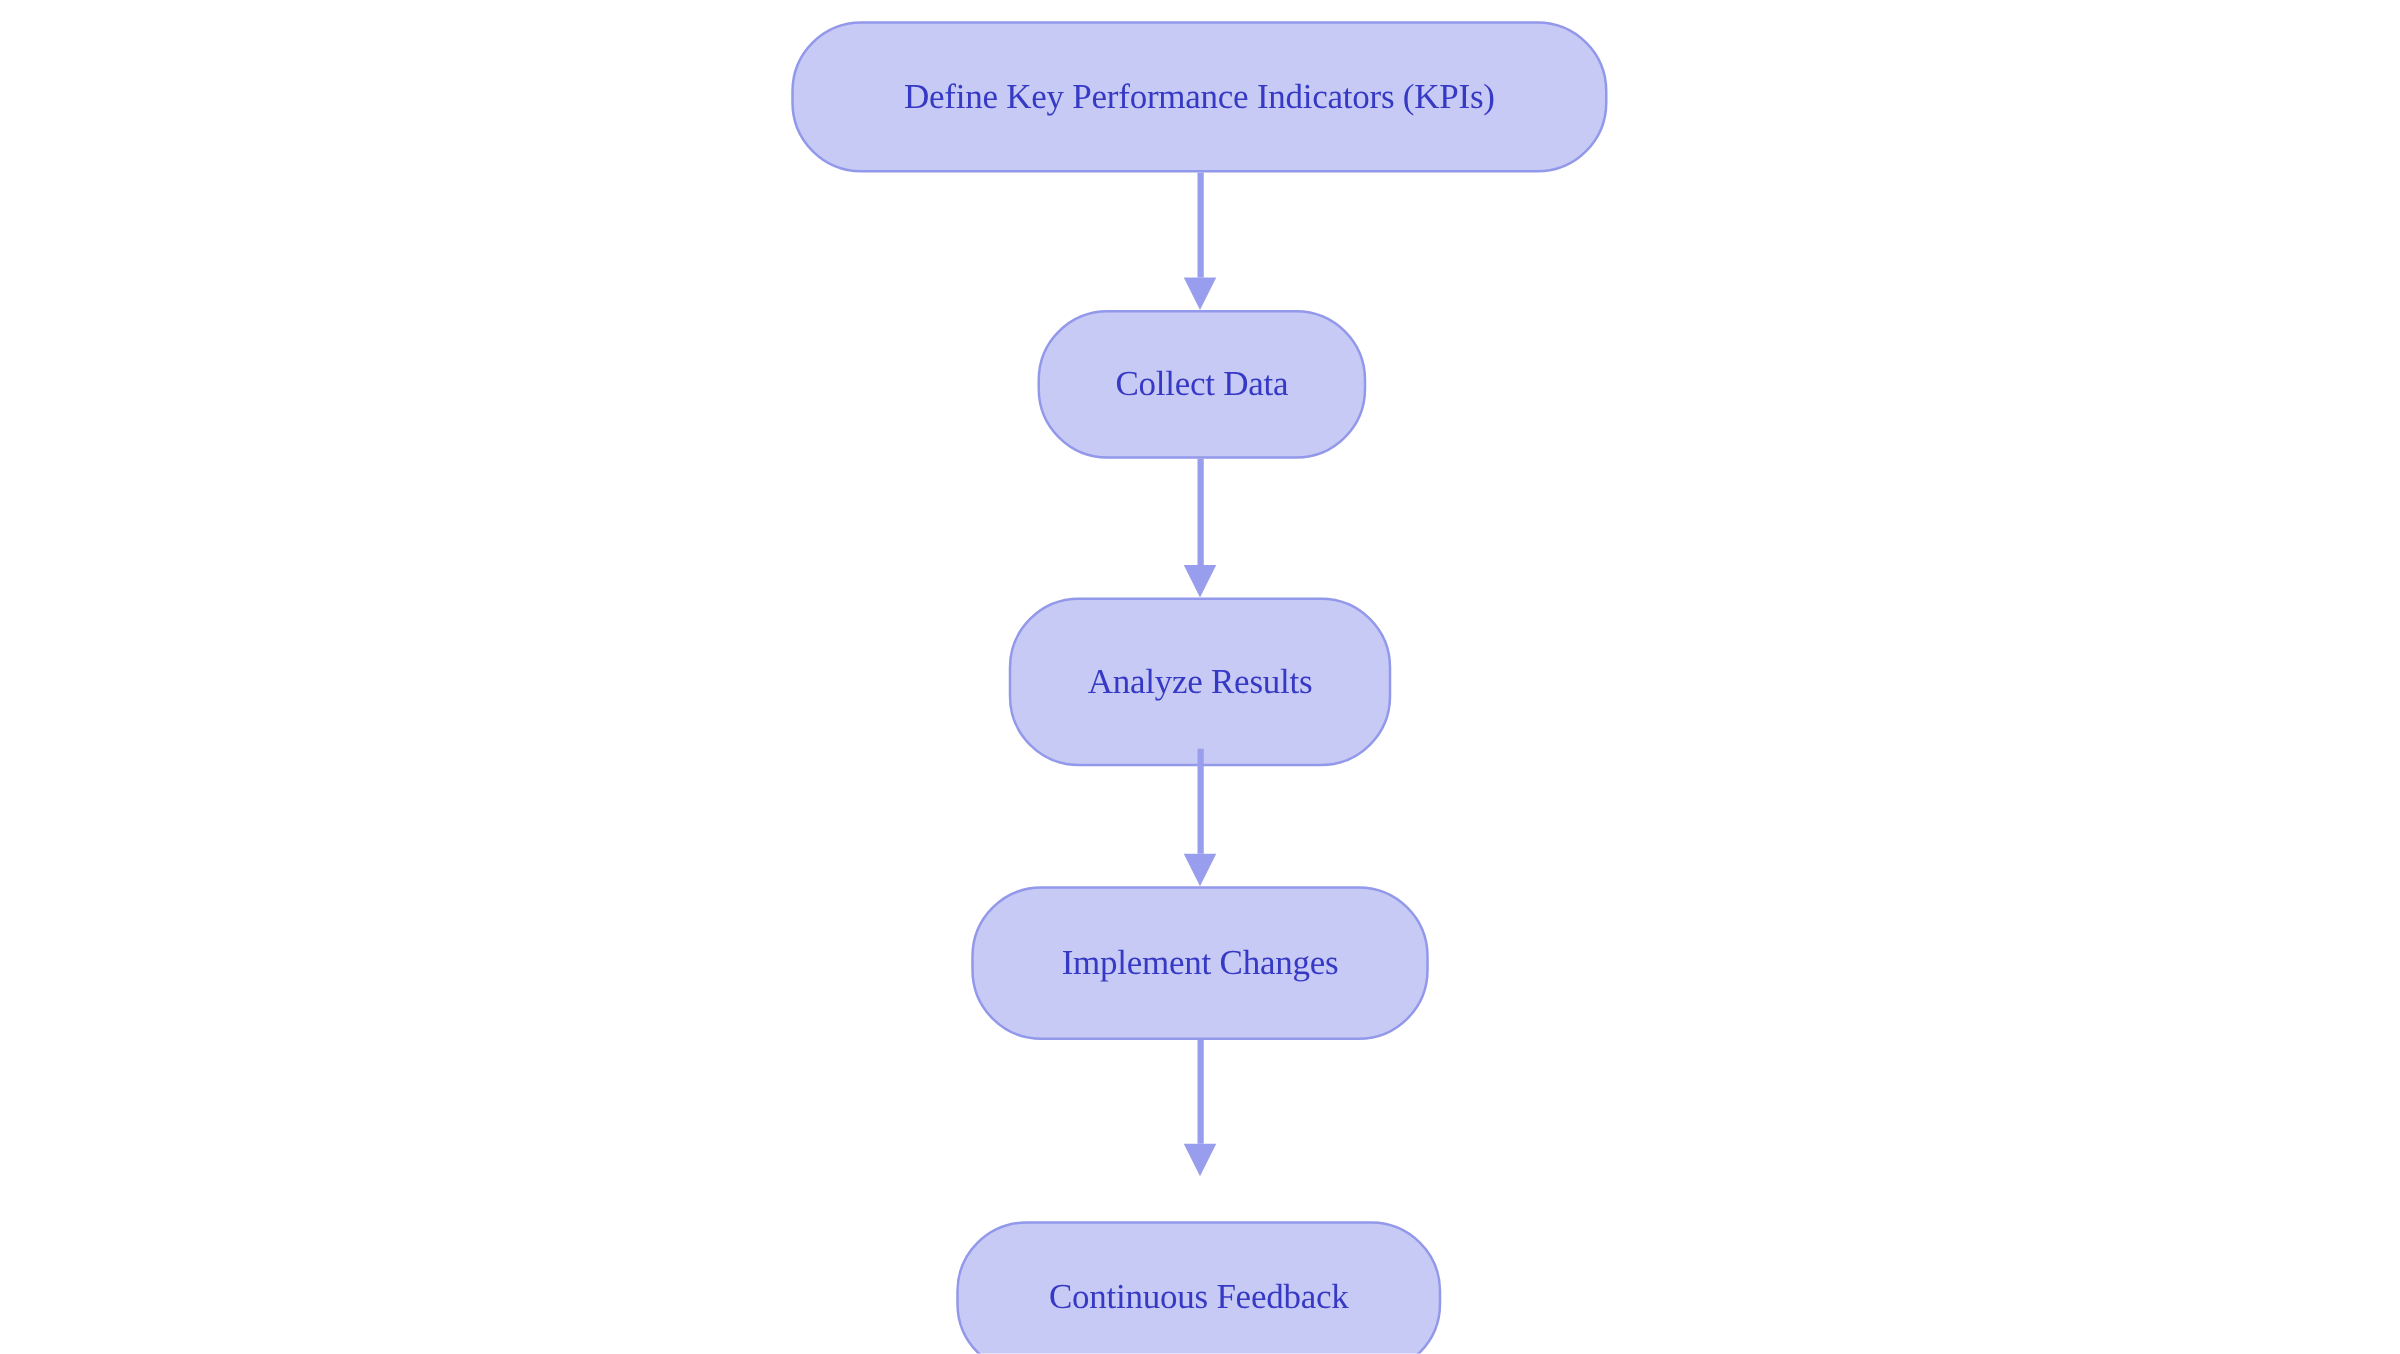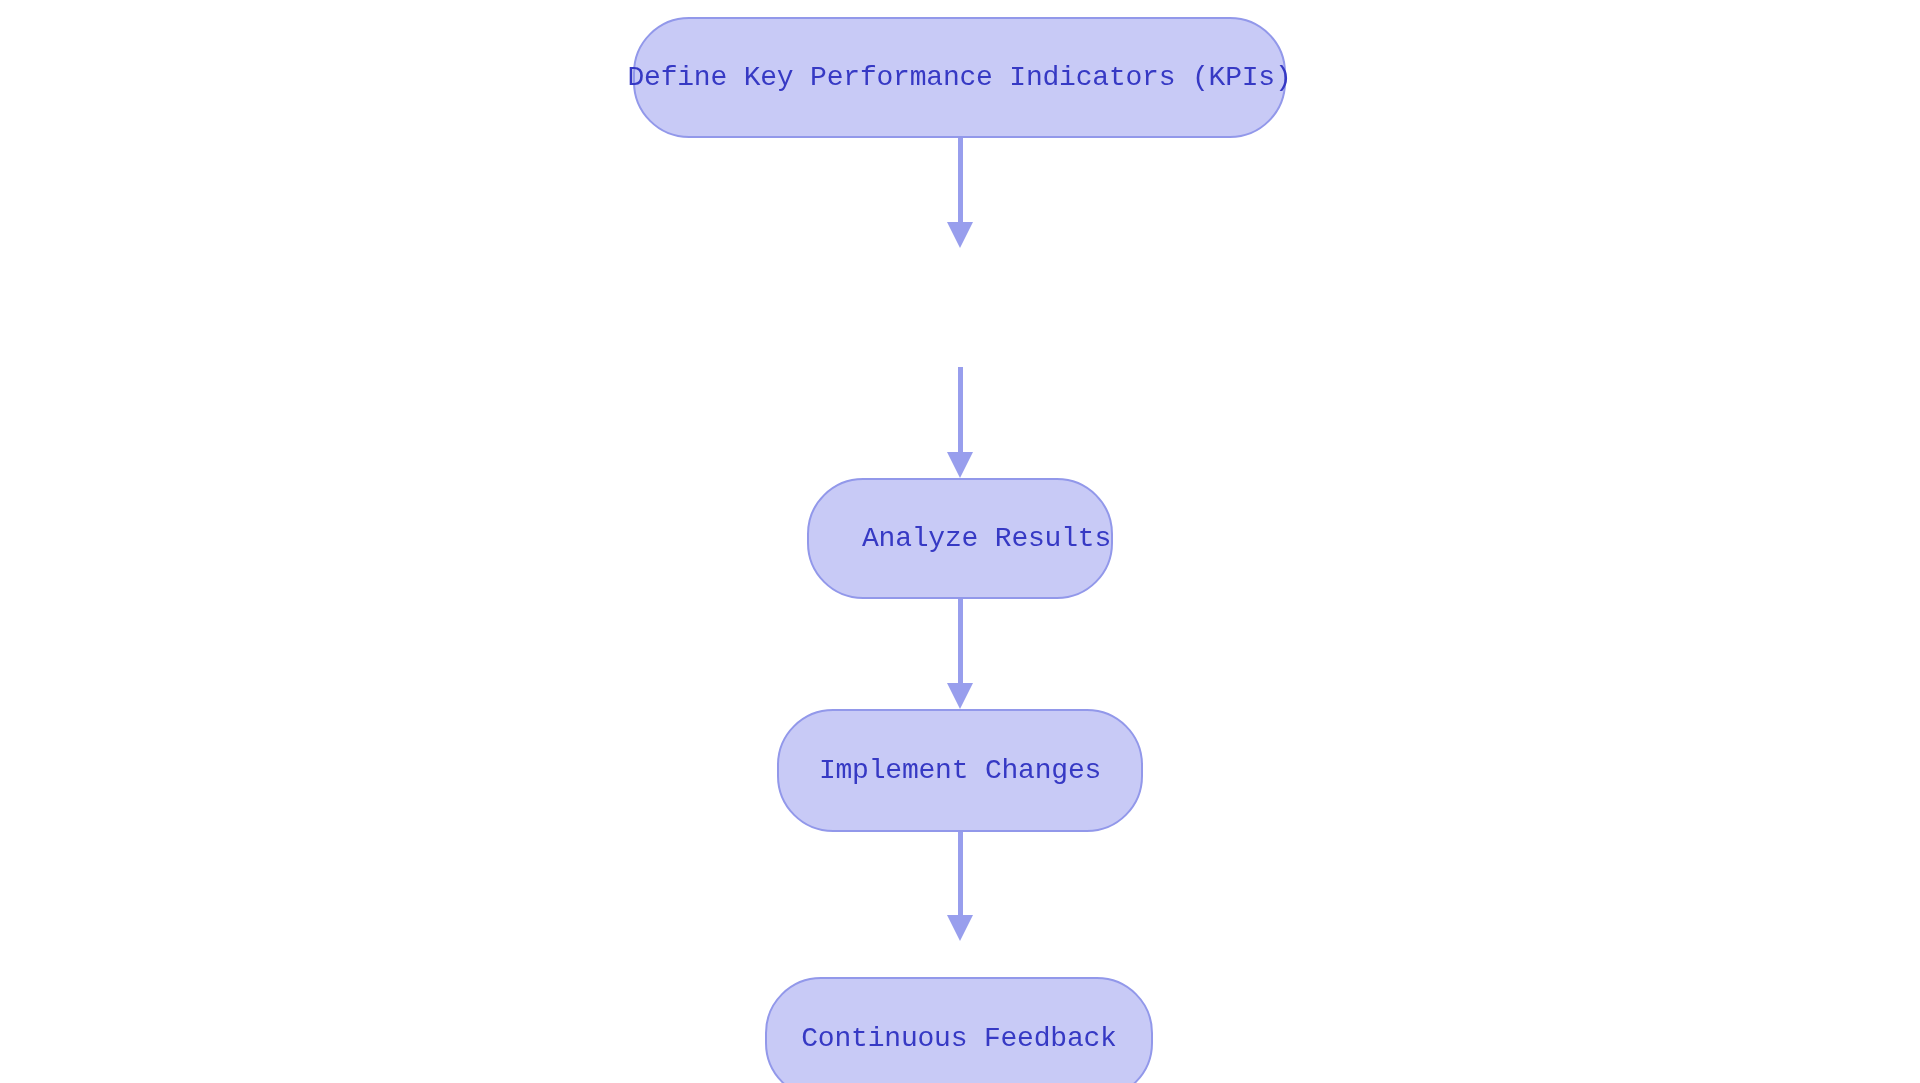--- a/index.html
+++ b/index.html
@@ -6,21 +6,21 @@
     margin: 0;
     padding: 0;
     background: #ffffff;
   }
   .canvas {
     position: relative;
     width: 1920px;
     height: 1083px;
     background: #ffffff;
     overflow: hidden;
-    font-family: Liberation Mono, monospace;
+    font-family: Liberation Serif, serif;
   }
   .flow-node {
     position: absolute;
     box-sizing: border-box;
     background: var(--node-fill, #c8caf6);
     border: 2px solid var(--node-border, #9298ea);
     border-radius: 56px;
     display: flex;
     align-items: center;
     justify-content: center;
@@ -57,27 +57,30 @@
 
   <div class="flow-node" style="left:633px; top:17px; width:653px; height:121px;">
     <span>Define Key Performance Indicators (KPIs)</span>
   </div>
 
   <div class="flow-arrow" style="left:947px; top:138px; height:110px;">
     <div class="arrow-line"></div>
     <div class="arrow-head"></div>
   </div>
 
+  <div class="flow-node" style="left:830px; top:248px; width:263px; height:119px;">
+    <span>Collect Data</span>
+  </div>
 
   <div class="flow-arrow" style="left:947px; top:367px; height:111px;">
     <div class="arrow-line"></div>
     <div class="arrow-head"></div>
   </div>
 
-  <div class="flow-node" style="left:807px; top:478px; width:306px; height:121px;justify-content:flex-end;">
+  <div class="flow-node" style="left:807px; top:478px; width:306px; height:135px;">
     <span>Analyze Results</span>
   </div>
 
   <div class="flow-arrow" style="left:947px; top:599px; height:110px;">
     <div class="arrow-line"></div>
     <div class="arrow-head"></div>
   </div>
 
   <div class="flow-node" style="left:777px; top:709px; width:366px; height:123px;">
     <span>Implement Changes</span>

